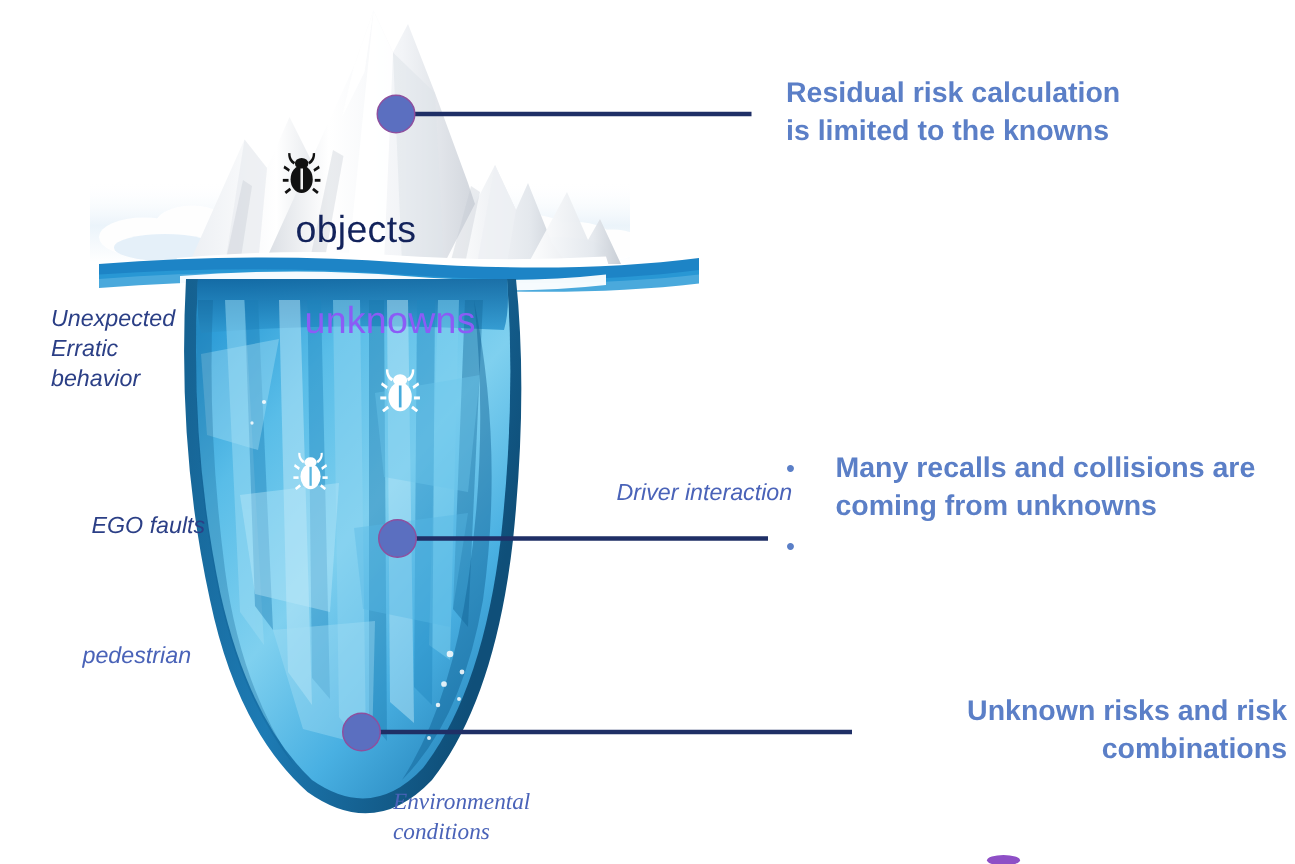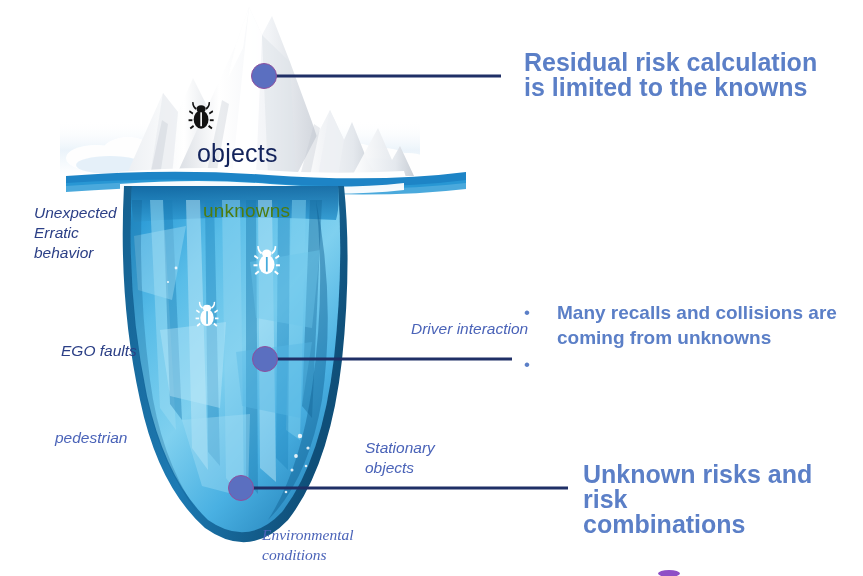--- a/index.html
+++ b/index.html
@@ -11,21 +11,21 @@
 
   
   #iceberg-art{position:absolute;left:0;top:0;width:863px;height:576px;}
 
   
   .berg-label{position:absolute;white-space:nowrap;}
   #label-knowns{
     left:197px;top:139px;font-size:25px;color:#13235b;letter-spacing:.2px;
   }
   #label-unknowns{
-    left:203px;top:200px;font-size:19px;color:#4d7c0f;letter-spacing:.2px;
+    left:203px;top:200px;font-size:25px;color:#8b5cf6;letter-spacing:.2px;
   }
 
   
   .sat{
     position:absolute;font-style:italic;font-size:15.5px;line-height:20px;
     color:#4a63b8;white-space:pre-line;
   }
   .sat.dark{color:#2b3f86;}
   #sat-unexpected{left:34px;top:203px;}
   #sat-ego{left:45px;top:341px;margin-left:16px;}
@@ -53,25 +53,25 @@
   #conn-2{left:252px;top:346px;width:260px;height:26px;}
   #conn-2 .dot{width:26px;height:26px;}
   #conn-2 .line{left:21px;width:239px;}
   
   #conn-3{left:228px;top:475px;width:340px;height:26px;}
   #conn-3 .dot{width:26px;height:26px;}
   #conn-3 .line{left:21px;width:319px;}
 
   
   .callout{
-    position:absolute;color:#5b7fc7;font-weight:bold;font-size:25px;
+    position:absolute;color:#5b7fc7;font-weight:bold;font-size:19px;
     line-height:25px;white-space:pre-line;
   }
   #callout-top{left:524px;top:50px;width:330px;}
-  #callout-bottom{left:583px;top:462px;width:275px;}
+  #callout-bottom{left:583px;top:462px;width:275px;text-align:right;}
 
   
   #callout-bullets{position:absolute;left:519px;top:300px;width:344px;}
   #callout-bullets .row{display:flex;align-items:flex-start;margin-bottom:2px;}
   #callout-bullets .bul{
     color:#5b7fc7;font-size:17px;line-height:25px;width:38px;flex:0 0 38px;
     text-align:left;padding-left:5px;box-sizing:border-box;
   }
   #callout-bullets .txt{
     color:#5b7fc7;font-weight:bold;font-size:19px;line-height:25px;
@@ -271,22 +271,20 @@
 
   <div class="berg-label" id="label-knowns">objects</div>
   <div class="berg-label" id="label-unknowns">unknowns</div>
 
   <div class="sat dark" id="sat-unexpected">Unexpected
 Erratic
 behavior</div>
   <div class="sat dark" id="sat-ego">EGO faults</div>
   <div class="sat" id="sat-ped">pedestrian</div>
   <div class="sat" id="sat-driver">Driver interaction</div>
-  <div class="sat" id="sat-stationary">Stationary
-objects</div>
   <div class="sat" id="sat-environment">Environmental
 conditions</div>
 
   <div class="conn" id="conn-1">
     <div class="line"></div>
     <div class="dot"></div>
   </div>
   <div class="conn" id="conn-2">
     <div class="line"></div>
     <div class="dot"></div>

